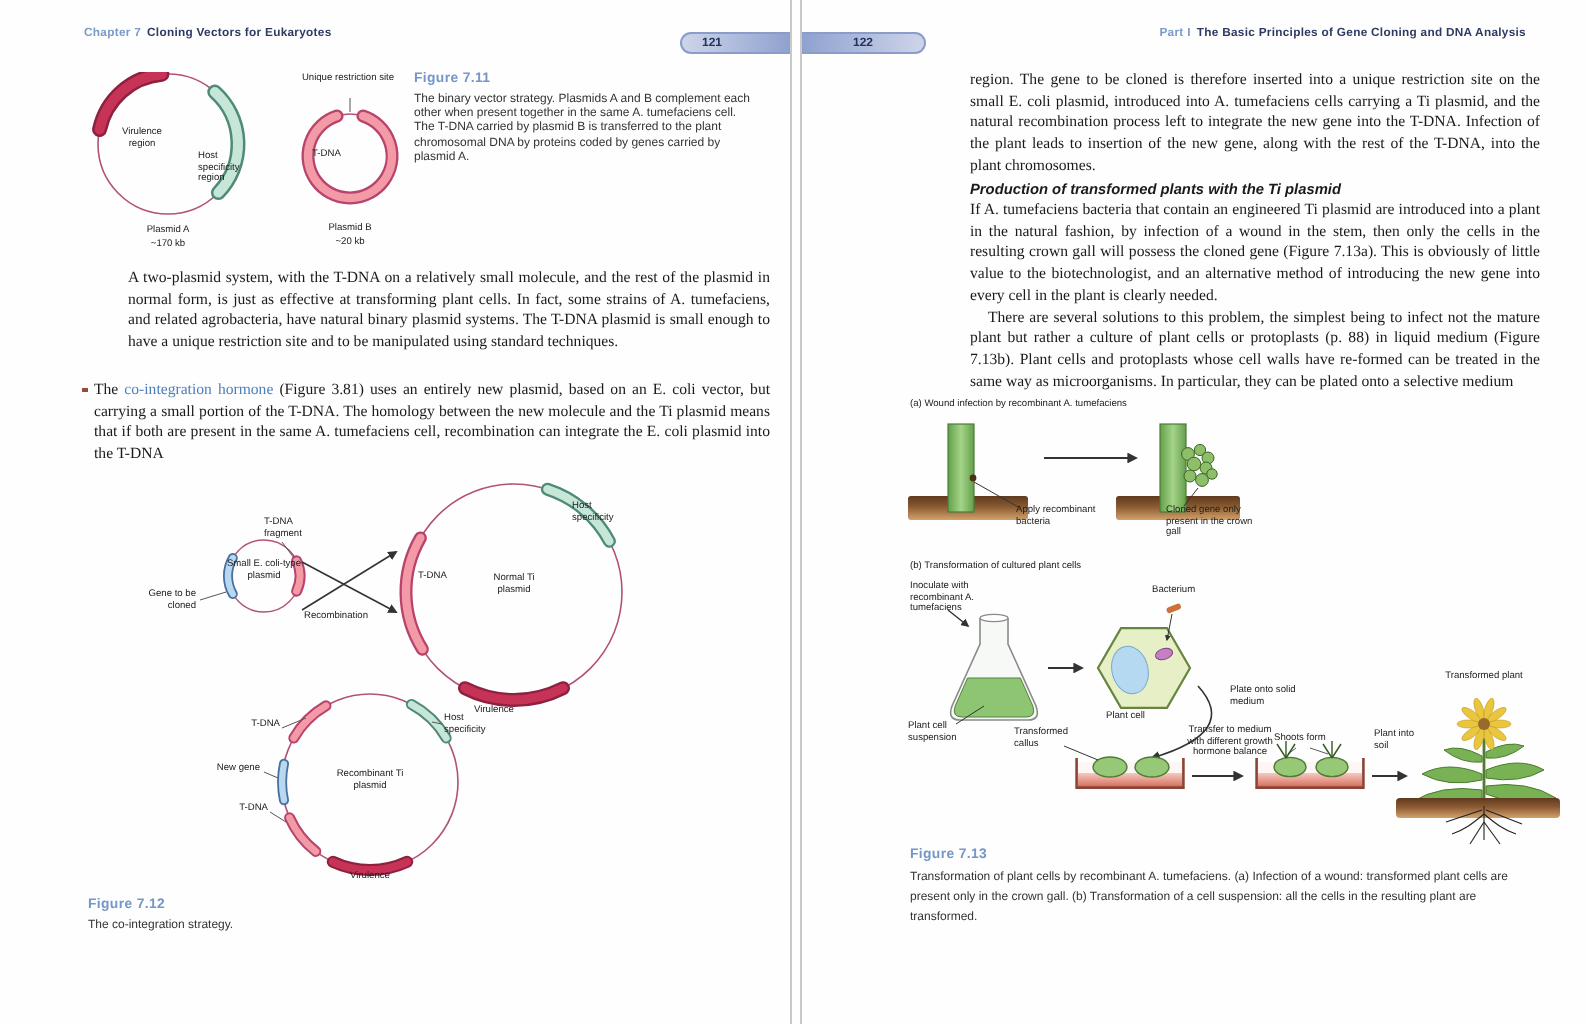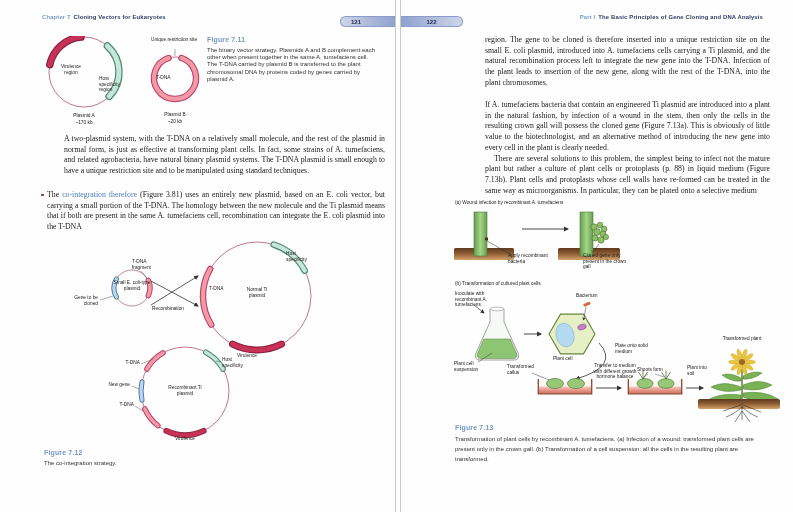--- a/index.html
+++ b/index.html
@@ -67,21 +67,21 @@
     <div class="lbl lblc" style="left:107px;top:76px;width:48px">Plasmid B</div>
     <div class="lbl lblc" style="left:107px;top:83px;width:48px">~20 kb</div>
   </div>
 
   <div class="fighead" style="left:207px;top:36px">Figure 7.11</div>
   <div class="figcap" style="left:207px;top:47px;width:172px">The binary vector strategy. Plasmids A and B complement each other when present together in the same A. tumefaciens cell. The T-DNA carried by plasmid B is transferred to the plant chromosomal DNA by proteins coded by genes carried by plasmid A.</div>
 
   <div class="bodytext" style="left:64px;top:134px;width:321px">A two-plasmid system, with the T-DNA on a relatively small molecule, and the rest of the plasmid in normal form, is just as effective at transforming plant cells. In fact, some strains of A. tumefaciens, and related agrobacteria, have natural binary plasmid systems. The T-DNA plasmid is small enough to have a unique restriction site and to be manipulated using standard techniques.</div>
   <div class="bullet" style="left:41px;top:193.5px"></div>
   <div class="bodytext" style="left:47px;top:190px;width:338px">
-    <span>The </span><span class="link">co-integration therefore</span><span> (Figure 3.81) uses an entirely new plasmid, based on an E. coli vector, but carrying a small portion of the T-DNA. The homology between the new molecule and the Ti plasmid means that if both are present in the same A. tumefaciens cell, recombination can integrate the E. coli plasmid into the T-DNA</span>
+    <span>The </span><span class="link">co-integration hormone</span><span> (Figure 3.81) uses an entirely new plasmid, based on an E. coli vector, but carrying a small portion of the T-DNA. The homology between the new molecule and the Ti plasmid means that if both are present in the same A. tumefaciens cell, recombination can integrate the E. coli plasmid into the T-DNA</span>
   </div>
 
   <div class="fig" style="left:40px;top:234px;width:312px;height:214px">
     <svg width="312" height="214" viewBox="0 0 312 214">
       <defs>
         <marker id="ah2" viewBox="0 0 10 10" refX="8" refY="5" markerWidth="6" markerHeight="6" orient="auto">
           <path d="M0 0 L10 5 L0 10 z" fill="#333"></path>
         </marker>
       </defs>
       <g>
@@ -142,20 +142,21 @@
 
   <div class="fighead" style="left:44px;top:449px">Figure 7.12</div>
   <div class="figcap" style="left:44px;top:460px;width:160px">The co-integration strategy.</div>
 
   <div class="pill r">122</div>
   <div class="hdr" style="right:30px;text-align:right">
     <span class="blue">Part I</span><span class="navy">The Basic Principles of Gene Cloning and DNA Analysis</span>
   </div>
 
   <div class="bodytext" style="left:485px;top:35px;width:285px">region. The gene to be cloned is therefore inserted into a unique restriction site on the small E. coli plasmid, introduced into A. tumefaciens cells carrying a Ti plasmid, and the natural recombination process left to integrate the new gene into the T-DNA. Infection of the plant leads to insertion of the new gene, along with the rest of the T-DNA, into the plant chromosomes.</div>
+  <div class="subhead" style="left:485px;top:90px;width:285px">Production of transformed plants with the Ti plasmid</div>
   <div class="bodytext" style="left:485px;top:100px;width:285px">If A. tumefaciens bacteria that contain an engineered Ti plasmid are introduced into a plant in the natural fashion, by infection of a wound in the stem, then only the cells in the resulting crown gall will possess the cloned gene (Figure 7.13a). This is obviously of little value to the biotechnologist, and an alternative method of introducing the new gene into every cell in the plant is clearly needed.</div>
   <div class="bodytext" style="left:485px;top:153.5px;width:285px;text-indent:9px">There are several solutions to this problem, the simplest being to infect not the mature plant but rather a culture of plant cells or protoplasts (p. 88) in liquid medium (Figure 7.13b). Plant cells and protoplasts whose cell walls have re-formed can be treated in the same way as microorganisms. In particular, they can be plated onto a selective medium</div>
 
   <div class="fig" style="left:452px;top:196px;width:340px;height:228px">
     <svg width="340" height="228" viewBox="0 0 340 228">
       <defs>
         <marker id="ah3" viewBox="0 0 10 10" refX="8" refY="5" markerWidth="6" markerHeight="6" orient="auto">
           <path d="M0 0 L10 5 L0 10 z" fill="#333"></path>
         </marker>
         <linearGradient id="soilg" x1="0" y1="0" x2="0" y2="1">

